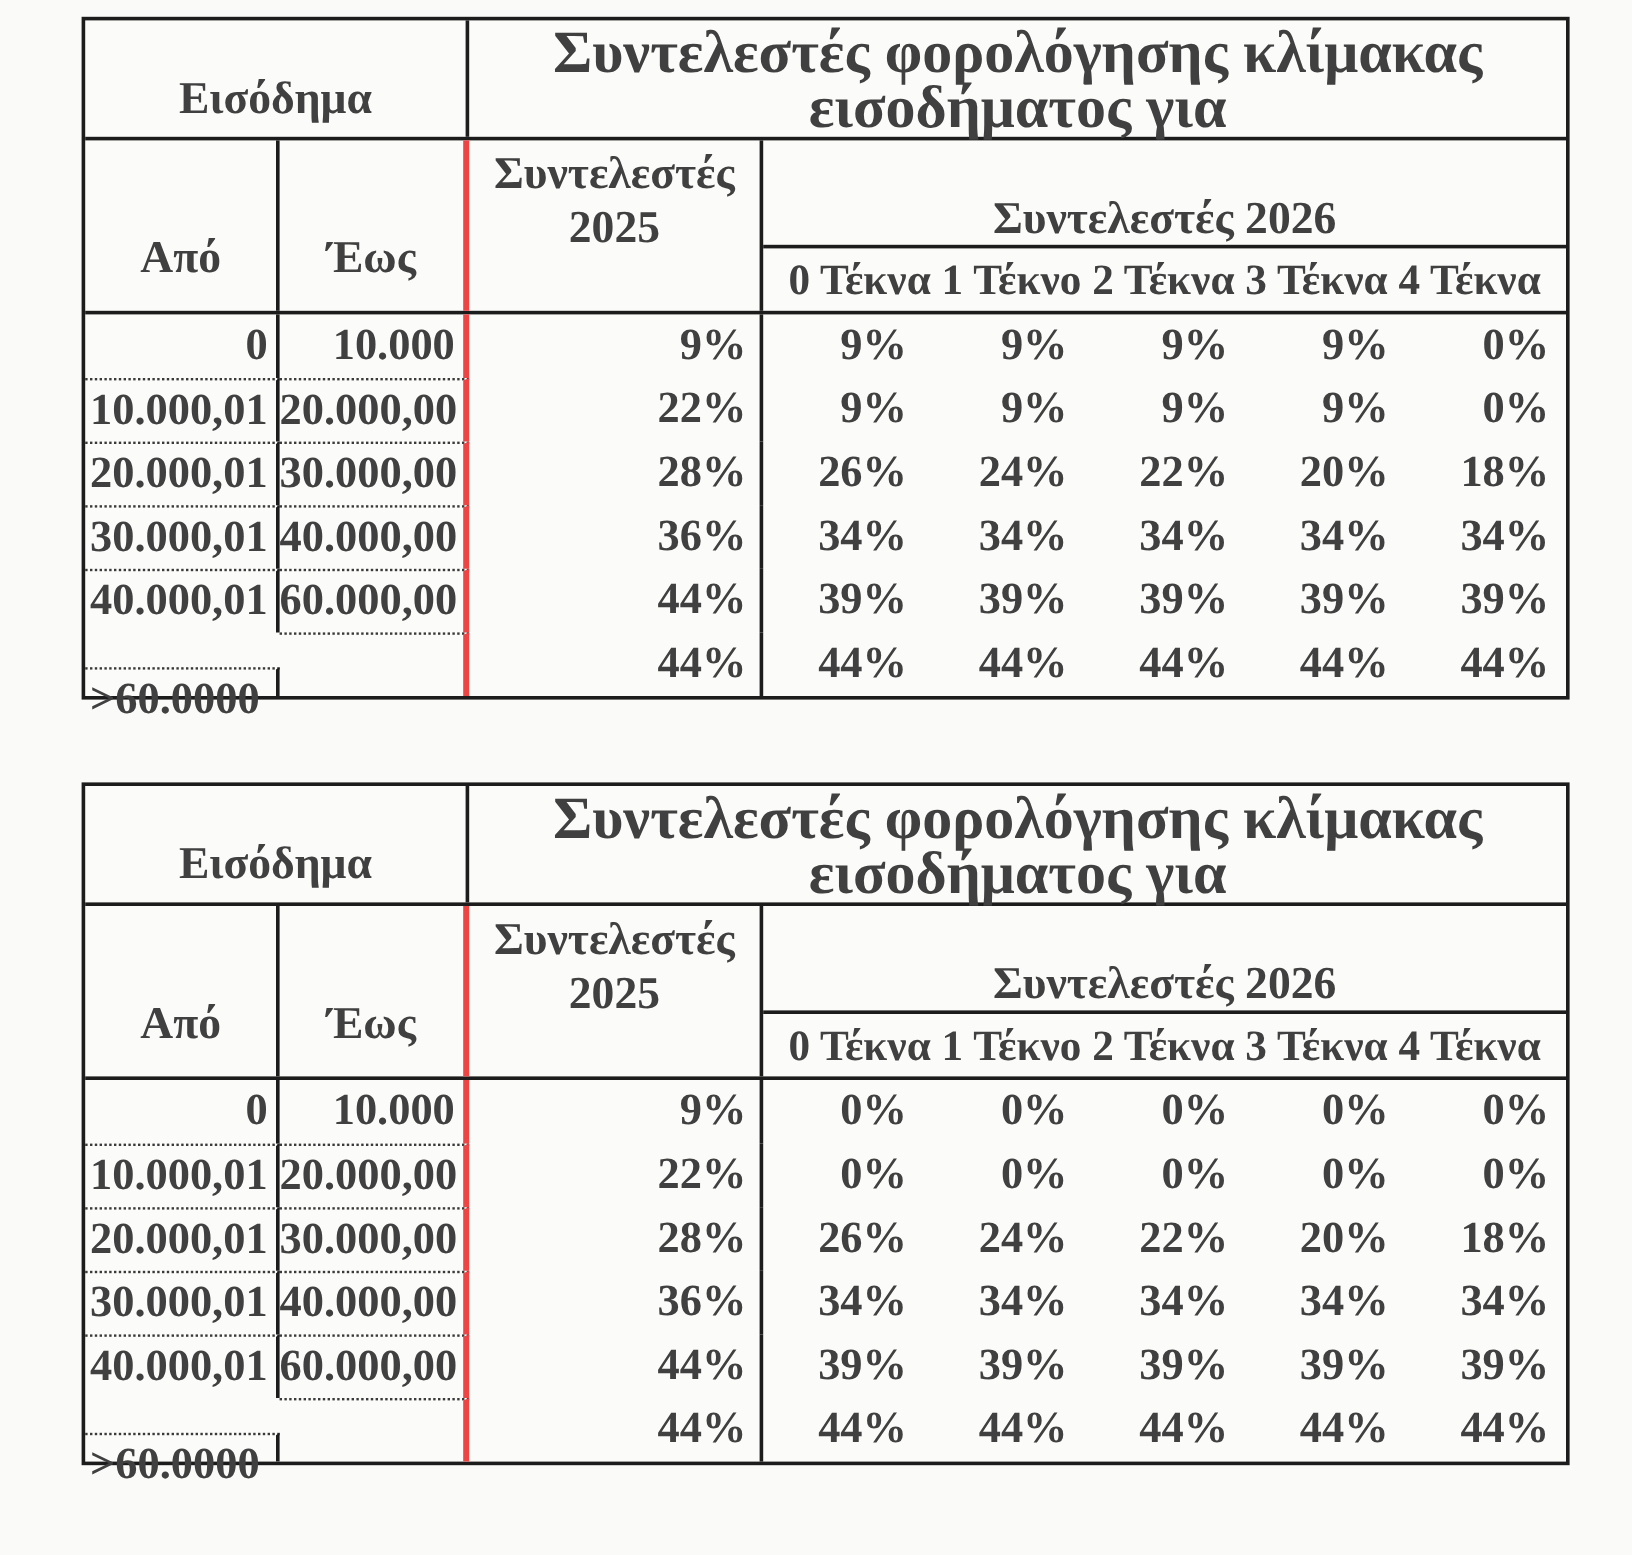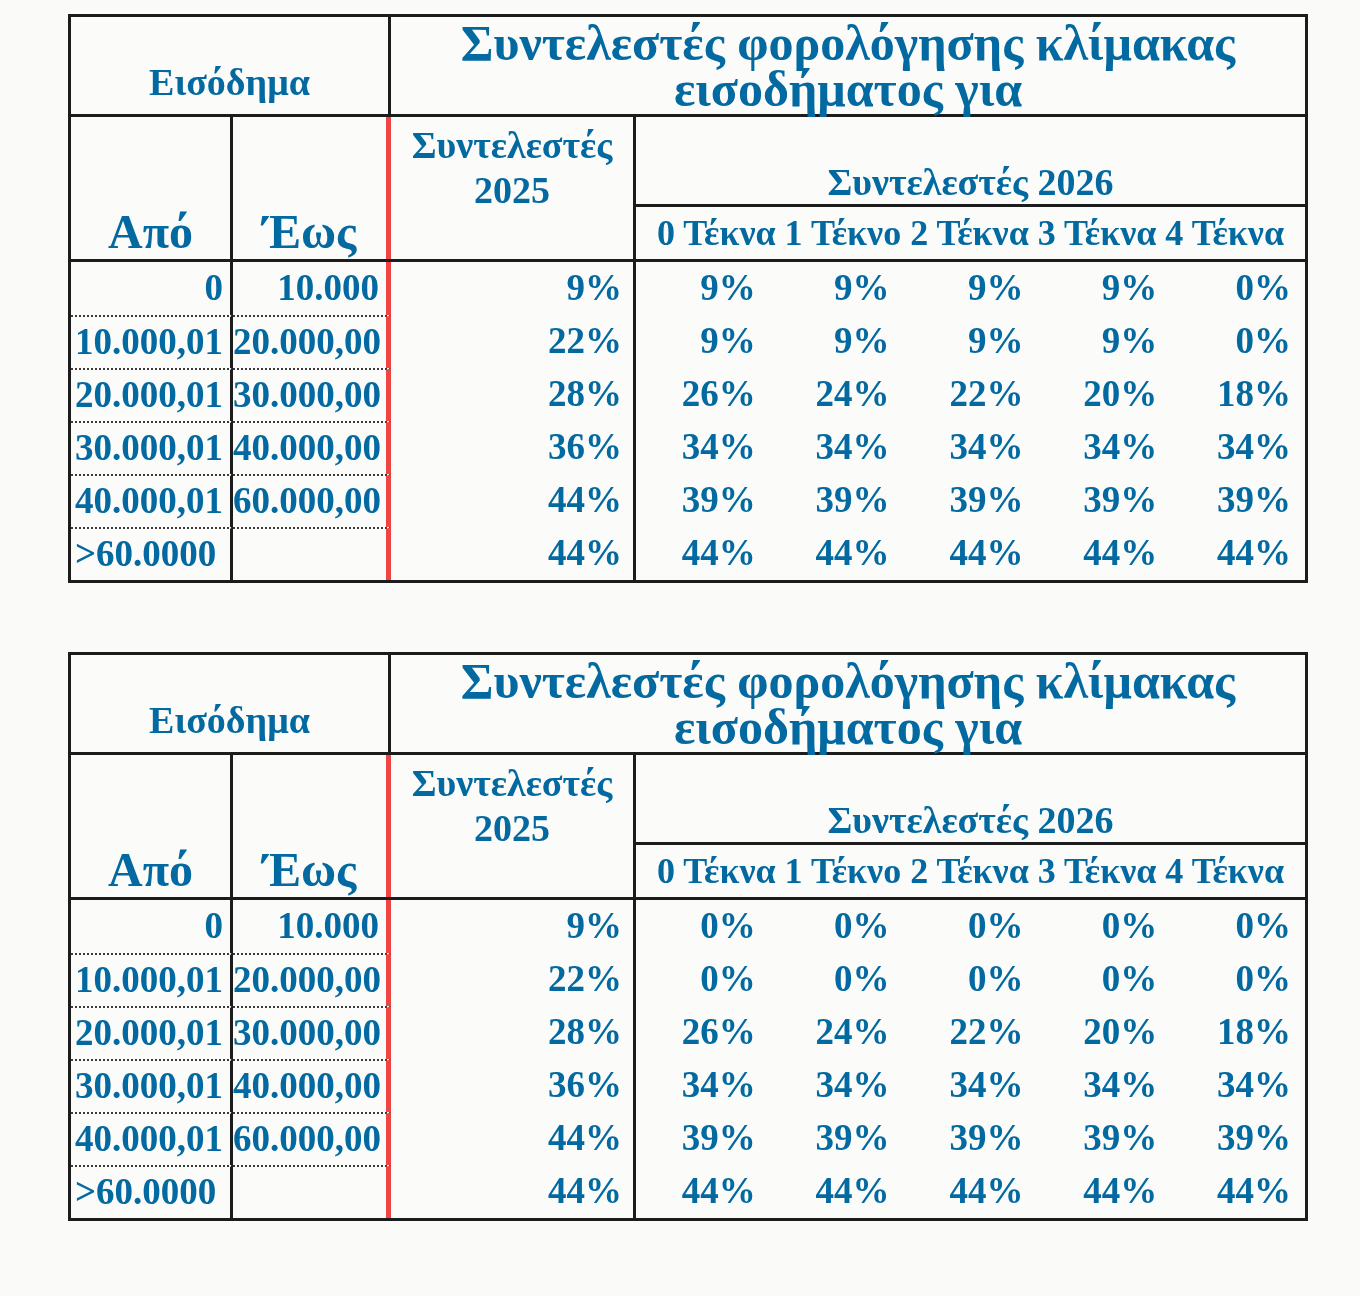--- a/index.html
+++ b/index.html
@@ -1,20 +1,20 @@
 <!DOCTYPE html>
 <html><head>
 <meta charset="utf-8">
 <style>
   * { margin:0; padding:0; box-sizing:border-box; }
   html,body { background:#f2f2f0; }
   .page {
     position:relative; width:1360px; height:1296px;
     background:#fafaf8; overflow:hidden;
-    font-family:"Liberation Serif", serif; font-weight:bold; color:#0369a1;
+    font-family:"Liberation Serif", serif; font-weight:bold; color:#404040;
   }
   .tax-table {
     position:absolute; left:68px; width:1240px;
     border:3px solid #1c1c1c; background:#fbfbf9;
   }
   .t1 { top:14px; }
   .t2 { top:652px; }
   .row { display:flex; }
   
   .title-row { height:100px; border-bottom:3px solid #1c1c1c; }
@@ -28,21 +28,21 @@
     align-items:flex-start; justify-content:center;
     font-size:50px; line-height:46px; text-align:center;gap:19px;
   }
   
   .header-row { height:145px; border-bottom:3px solid #1c1c1c; }
   .from-col { width:162px; border-right:3px solid #1c1c1c; }
   .to-col   { width:158px; border-right:5px solid #ef4444; }
   .col2025  { width:245px; border-right:3px solid #1c1c1c; }
   .head-bottom {
     display:flex; align-items:flex-end; justify-content:center;
-    padding-bottom:0; font-size:48px;
+    padding-bottom:22px; font-size:38px;
   }
   .head2025 {
     text-align:center; padding-top:6px; font-size:38px; line-height:45px;
   }
   .area2026 { flex:1; display:flex; flex-direction:column; }
   .label2026 {
     height:90px; border-bottom:3px solid #1c1c1c;
     display:flex; align-items:flex-end; justify-content:center;
     padding-bottom:0; font-size:38px;
   }
@@ -50,21 +50,21 @@
     flex:1; display:flex; justify-content:space-between; align-items:center;
     padding:0 21px; font-size:36px;
   }
   .tekna-cell { white-space:nowrap; }
   
   .data-row { height:53px; font-size:37px; line-height:51px; white-space:nowrap; }
   .data-row .from-col, .data-row .to-col { text-align:right; padding-right:7px; }
   .data-row .col2025 { text-align:right; padding-right:11px; }
   .data-row.sep .from-col, .data-row.sep .to-col { border-top:2px dotted #3a3a3a; line-height:49px; }
   .c2026 { flex:1; text-align:right; padding-right:14px; }
-  .la { text-align:left !important; padding-left:4px; }
+  .la { text-align:left !important; padding-left:4px;margin-top:29px; }
 </style>
 </head>
 <body>
 
 <div class="page">
 
   <div class="tax-table t1">
     <div class="row title-row">
       <div class="income-cell">
         <span>Εισόδημα</span>

